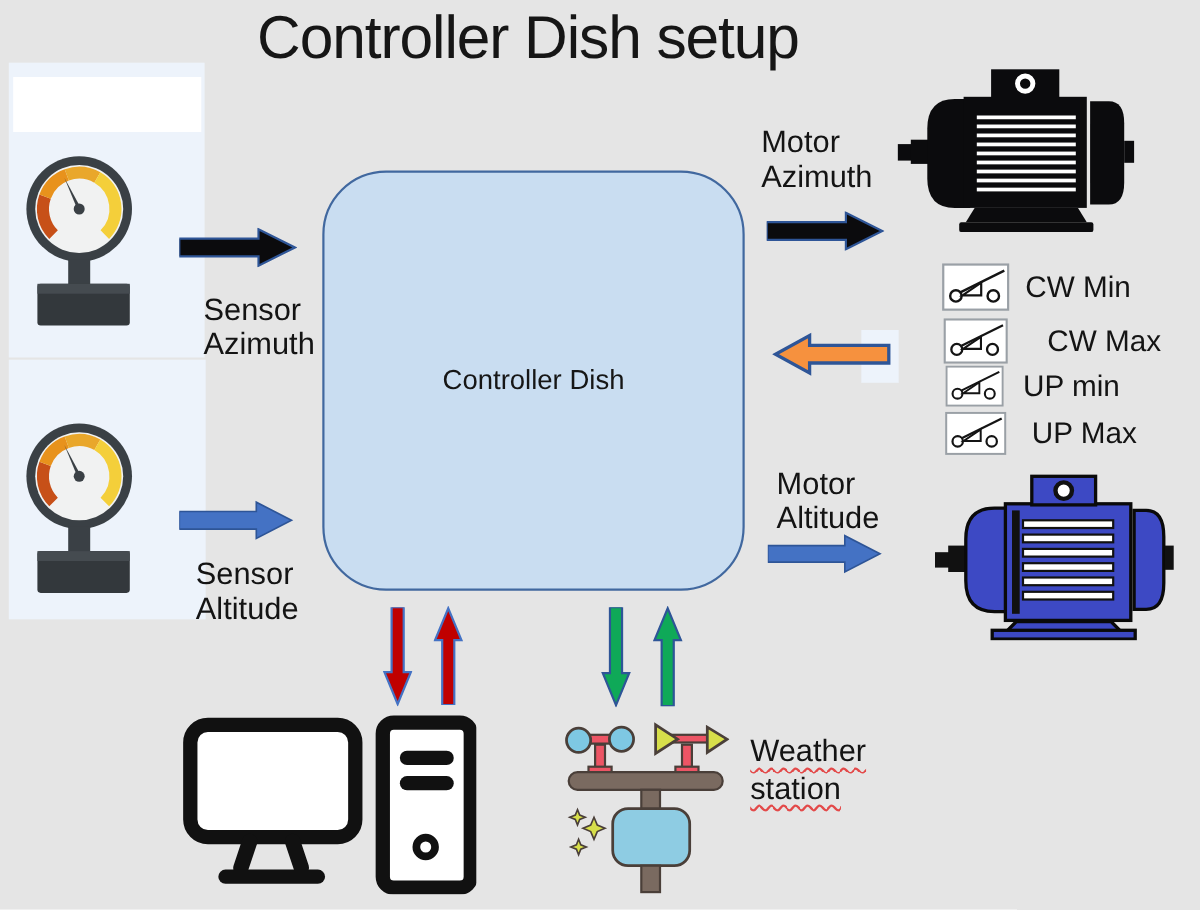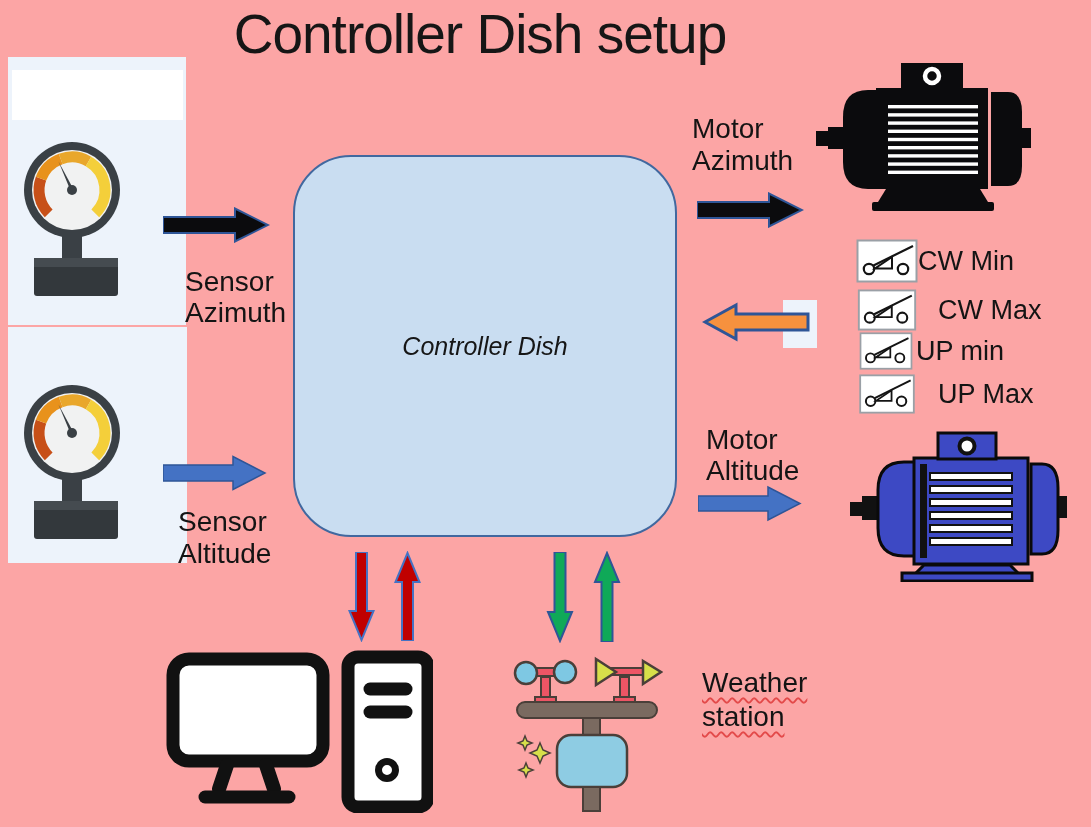--- a/index.html
+++ b/index.html
@@ -1,26 +1,26 @@
 <!DOCTYPE html>
 <html><head>
 <meta charset="utf-8">
 <style>
   html,body{margin:0;padding:0;background:#fff;}
-  .canvas{position:relative;width:1091px;height:827px;background:#fca5a5;
+  .canvas{position:relative;width:1091px;height:827px;background:#e5e5e5;
           font-family:"Liberation Sans", sans-serif;overflow:hidden;color:#141414;}
   .abs{position:absolute;}
   .title{font-size:55px;font-weight:400;color:#161616;text-align:center;white-space:nowrap;letter-spacing:-1px;}
   .lbl{font-size:28px;line-height:31px;color:#141414;}
   .lbl span{display:block;}
   .ctrl-box{background:#C9DDF1;border:2px solid #41689F;border-radius:58px;
             display:flex;align-items:center;justify-content:center;}
-  .ctrl-box .ctrl-lbl{font-size:25px;color:#161616;font-style:italic;}
+  .ctrl-box .ctrl-lbl{font-size:25px;color:#161616;}
   .sw-row{display:flex;align-items:center;}
-  .sw-lbl{font-size:27px;color:#141414;white-space:nowrap;}
+  .sw-lbl{font-size:27px;color:#141414;margin-left:14px;white-space:nowrap;}
   .squiggle{text-decoration:underline wavy #e34a4a;text-decoration-thickness:1.5px;text-underline-offset:5px;}
   .bg-pale{background:#EDF3FB;}
   .bg-white{background:#ffffff;}
   svg{display:block;}
 </style>
 </head>
 <body>
 
 <div class="canvas">
 
@@ -251,18 +251,18 @@
       <path d="M130 6 L130 29 L148 17 Z" fill="#D7DF4A" stroke="#4A3F39" stroke-width="2.5"></path>
       <rect x="4" y="47" width="140" height="16" rx="8" fill="#7A6A60" stroke="#4A3F39" stroke-width="2"></rect>
       <rect x="70" y="63" width="17" height="19" fill="#7A6A60" stroke="#4A3F39" stroke-width="2"></rect>
       <rect x="44" y="80" width="70" height="52" rx="14" fill="#8ECCE3" stroke="#4A3F39" stroke-width="2.5"></rect>
       <rect x="70" y="132" width="17" height="24" fill="#7A6A60" stroke="#4A3F39" stroke-width="2"></rect>
       <path d="M12 81 L14 86 L19 88 L14 90 L12 95 L10 90 L5 88 L10 86 Z" fill="#D7DF4A" stroke="#4A3F39" stroke-width="1.5"></path>
       <path d="M27 88 L30 95 L37 98 L30 101 L27 108 L24 101 L17 98 L24 95 Z" fill="#D7DF4A" stroke="#4A3F39" stroke-width="1.5"></path>
       <path d="M13 108 L15 113 L20 115 L15 117 L13 122 L11 117 L6 115 L11 113 Z" fill="#D7DF4A" stroke="#4A3F39" stroke-width="1.5"></path>
     </svg>
   </div>
-  <div class="abs lbl" style="left:702px;top:666px;line-height:34px;">
+  <div class="abs lbl" style="left:682px;top:666px;line-height:34px;">
     <span class="squiggle">Weather</span>
     <span class="squiggle">station</span>
   </div>
 
 </div>
 
 </body></html>

